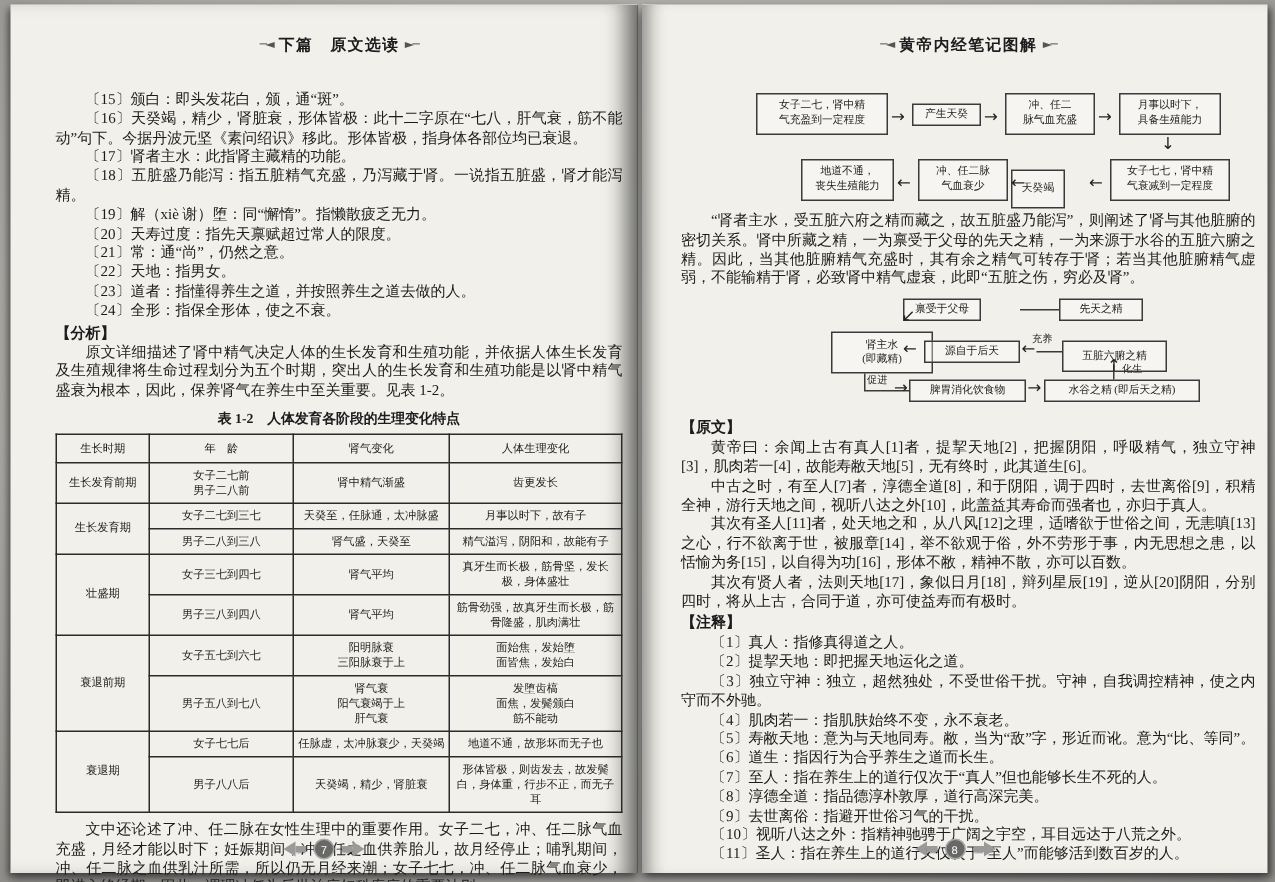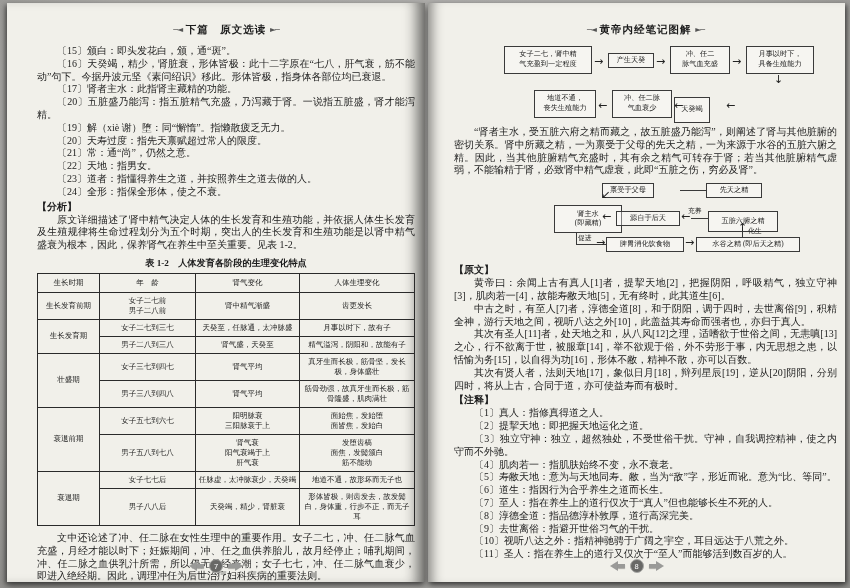--- a/index.html
+++ b/index.html
@@ -11,21 +11,21 @@
     color:#1c1c1c;
   }
   .page { position:absolute; top:3px; height:579px; background:#f1f0ea; }
   #page-left  { left:7px;  width:418px;
     box-shadow: inset -16px 0 14px -8px rgba(0,0,0,.55), -2px 2px 4px rgba(0,0,0,.35), 0 4px 7px rgba(0,0,0,.4); }
   #page-right { left:428px; width:417px;
     box-shadow: inset 12px 0 12px -8px rgba(0,0,0,.45), 2px 2px 4px rgba(0,0,0,.4), 0 4px 7px rgba(0,0,0,.4); }
   .pc { position:absolute; inset:0; padding:20px 10px 0 30px; }
   #page-right .pc { padding:20px 8px 0 26px; }
 
-  .phead { text-align:center; font-size:10.5px; font-weight:bold; letter-spacing:1px; margin-bottom:8px; }
+  .phead { text-align:center; font-size:10.5px; font-weight:bold; letter-spacing:1px; margin-bottom:24px; }
   .orn { font-size:8px; color:#555; font-family:"DejaVu Sans",sans-serif; letter-spacing:-1px; vertical-align:1px; }
 
   .note, .para { font-size:10px; line-height:12.8px; text-align:justify; text-indent:2em; }
   .sechead { font-size:10px; font-weight:bold; line-height:15px; }
 
   .tbl-caption { text-align:center; font-weight:bold; font-size:9.2px; margin:5px 0 3px; }
   table { width:100%; border-collapse:collapse; table-layout:fixed; }
   td, th { border:1px solid #2a2a2a; font-size:7.5px; line-height:10px; padding:3px 2px;
            text-align:center; vertical-align:middle; white-space:pre-line; font-weight:normal; }
   th { padding:4px 2px; }
@@ -59,21 +59,21 @@
   <div class="pc">
     <div class="phead">
       <span class="orn">─◄</span>
       <span>下篇　原文选读</span>
       <span class="orn">►─</span>
     </div>
 
     <p class="note">〔15〕颁白：即头发花白，颁，通“斑”。</p>
     <p class="note">〔16〕天癸竭，精少，肾脏衰，形体皆极：此十二字原在“七八，肝气衰，筋不能动”句下。今据丹波元坚《素问绍识》移此。形体皆极，指身体各部位均已衰退。</p>
     <p class="note">〔17〕肾者主水：此指肾主藏精的功能。</p>
-    <p class="note">〔20〕五脏盛乃能泻：指五脏精气充盛，乃泻藏于肾。一说指五脏盛，肾才能泻精。</p>
+    <p class="note">〔18〕五脏盛乃能泻：指五脏精气充盛，乃泻藏于肾。一说指五脏盛，肾才能泻精。</p>
     <p class="note">〔19〕解（xiè 谢）堕：同“懈惰”。指懒散疲乏无力。</p>
     <p class="note">〔20〕天寿过度：指先天禀赋超过常人的限度。</p>
     <p class="note">〔21〕常：通“尚”，仍然之意。</p>
     <p class="note">〔22〕天地：指男女。</p>
     <p class="note">〔23〕道者：指懂得养生之道，并按照养生之道去做的人。</p>
     <p class="note">〔24〕全形：指保全形体，使之不衰。</p>
 
     <div class="sechead">【分析】</div>
     <p class="para">原文详细描述了肾中精气决定人体的生长发育和生殖功能，并依据人体生长发育及生殖规律将生命过程划分为五个时期，突出人的生长发育和生殖功能是以肾中精气盛衰为根本，因此，保养肾气在养生中至关重要。见表 1-2。</p>
 
@@ -181,20 +181,22 @@
 气充盈到一定程度</div>
       <span class="arr" style="left:140px;top:12px">→</span>
       <div class="dbox" style="left:154px;top:8px;width:46px;height:15px">产生天癸</div>
       <span class="arr" style="left:202px;top:12px">→</span>
       <div class="dbox" style="left:216px;top:1px;width:60px;height:28px">冲、任二
 脉气血充盛</div>
       <span class="arr" style="left:278px;top:12px">→</span>
       <div class="dbox" style="left:292px;top:1px;width:68px;height:28px">月事以时下，
 具备生殖能力</div>
       <span class="arr" style="left:320px;top:30px">↓</span>
+      <div class="dbox" style="left:286px;top:45px;width:80px;height:28px">女子七七，肾中精
+气衰减到一定程度</div>
       <span class="arr" style="left:272px;top:56px">←</span>
       <div class="dbox" style="left:220px;top:52px;width:36px;height:26px">天癸竭</div>
       <span class="arr" style="left:220px;top:56px">←</span>
       <div class="dbox" style="left:158px;top:45px;width:60px;height:28px">冲、任二脉
 气血衰少</div>
       <span class="arr" style="left:144px;top:56px">←</span>
       <div class="dbox" style="left:80px;top:45px;width:62px;height:28px">地道不通，
 丧失生殖能力</div>
     </div>
 

